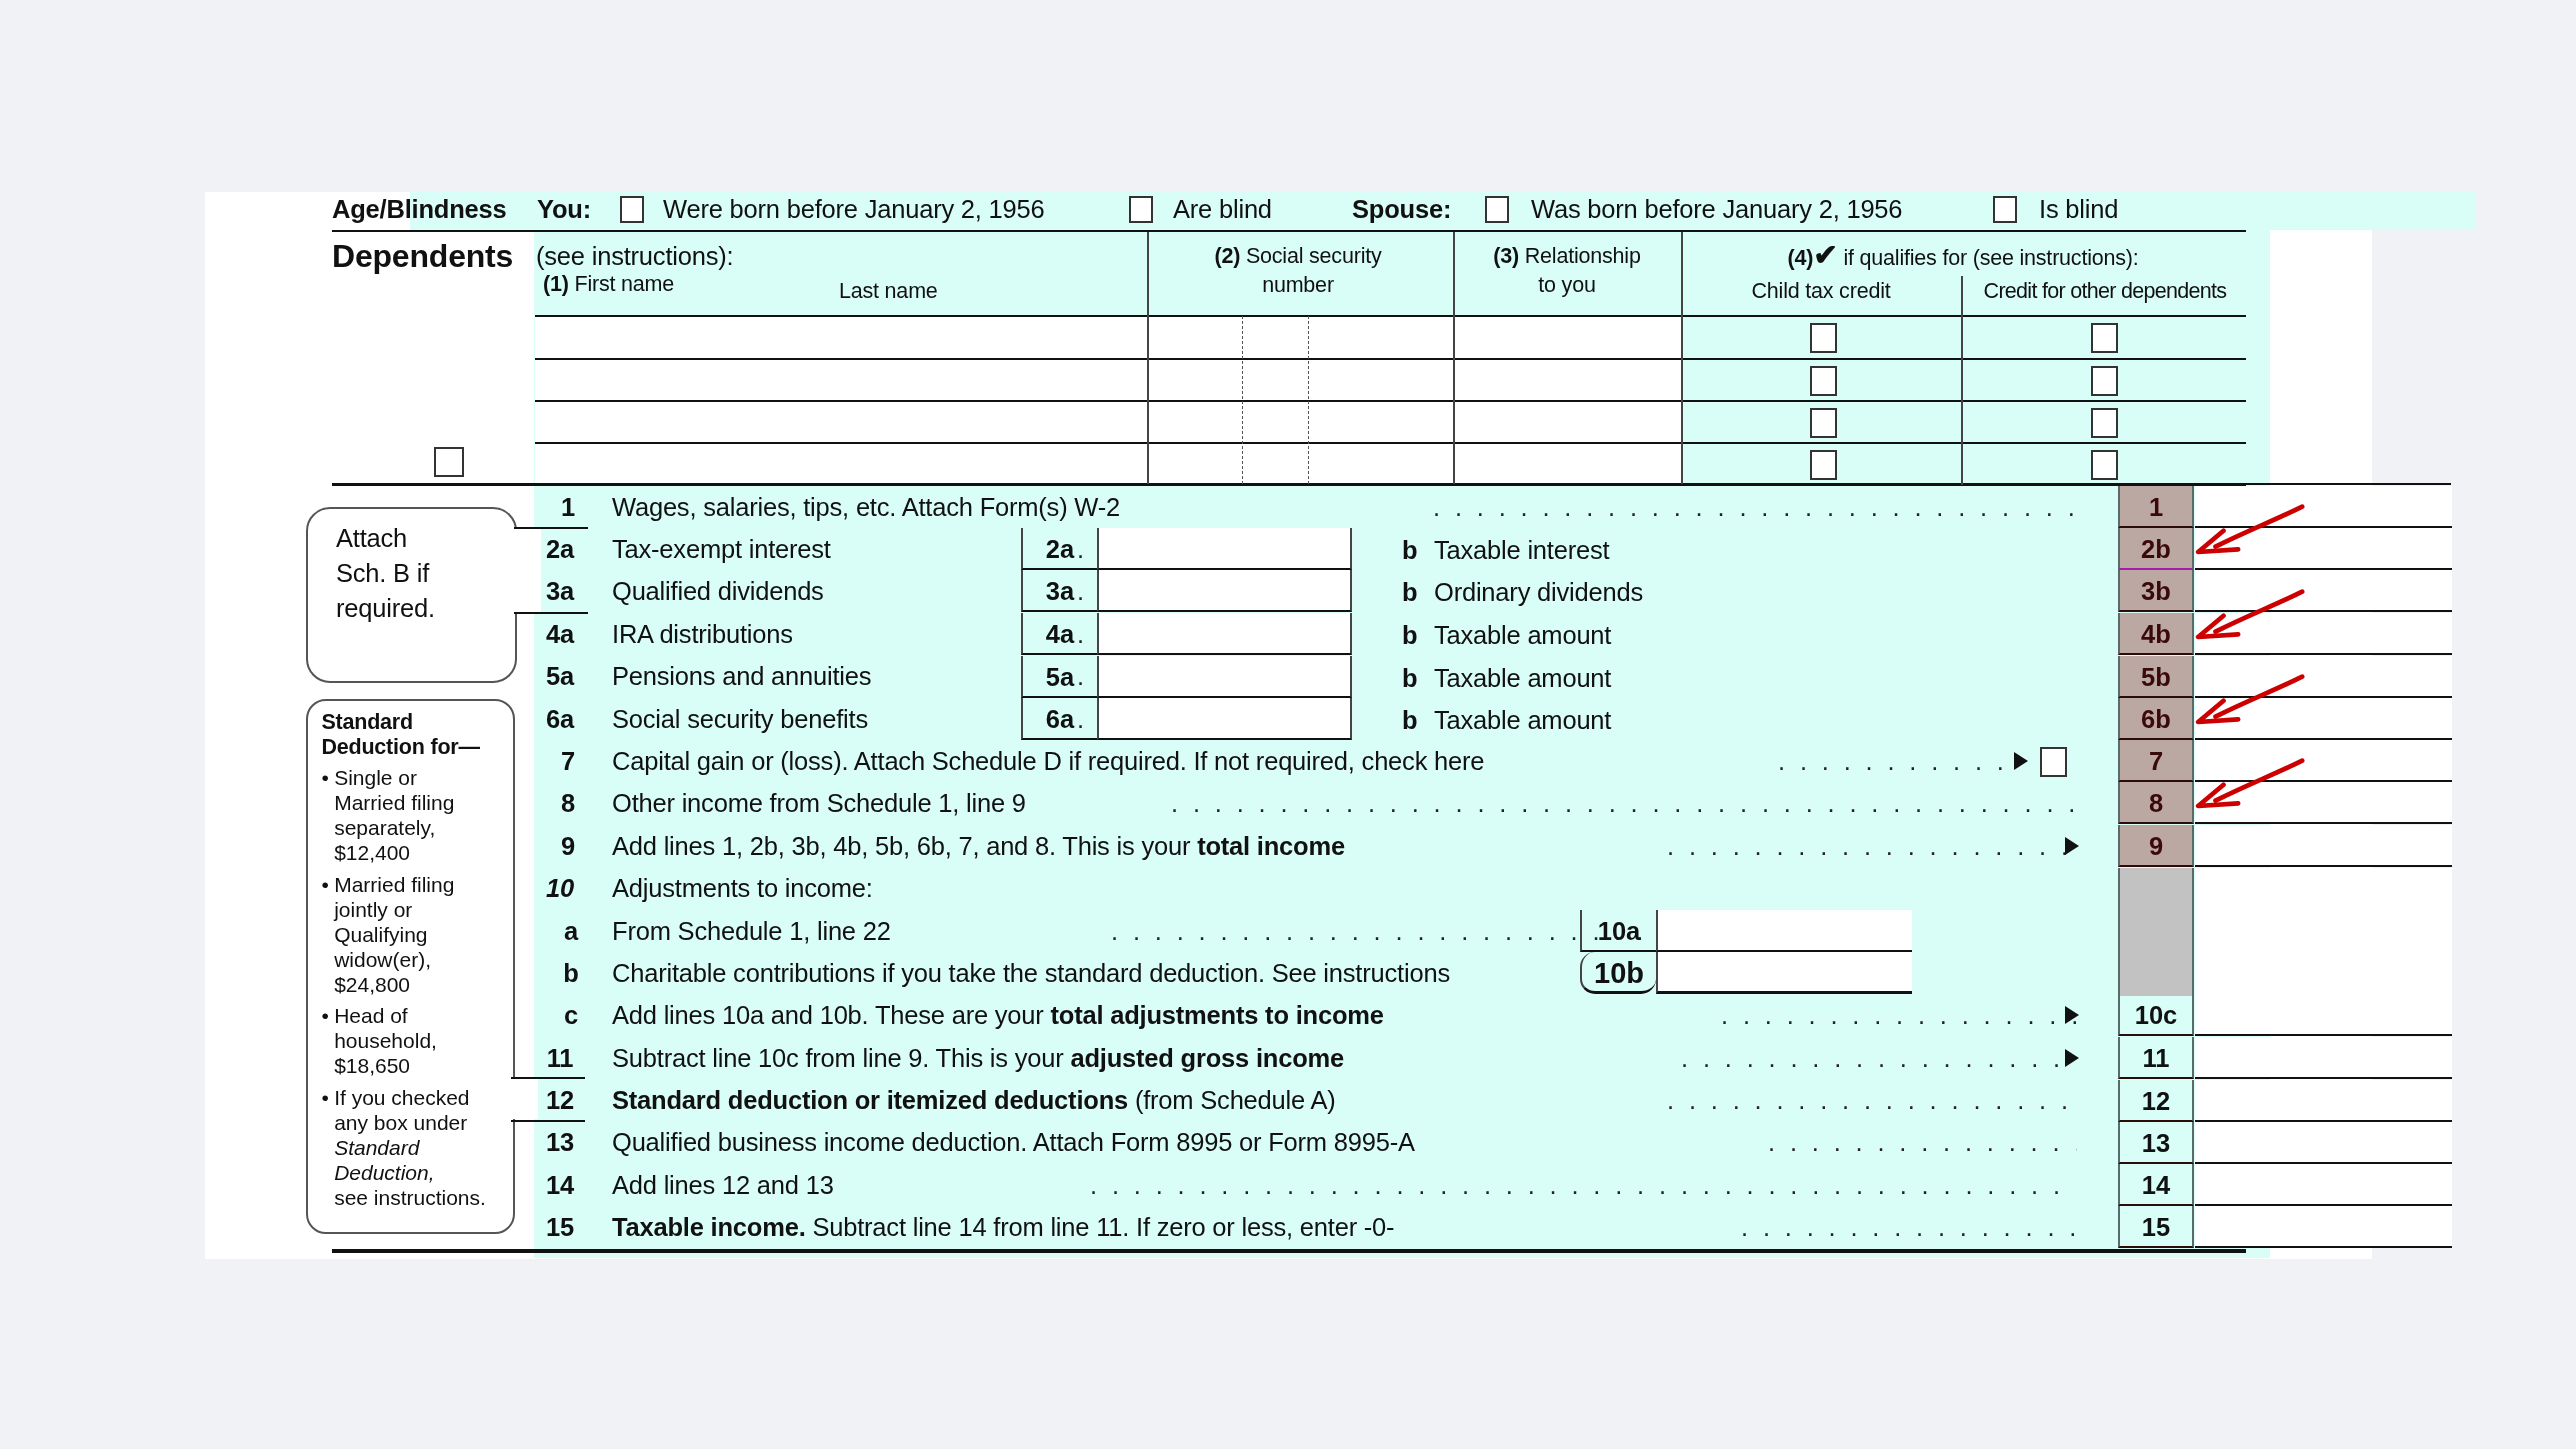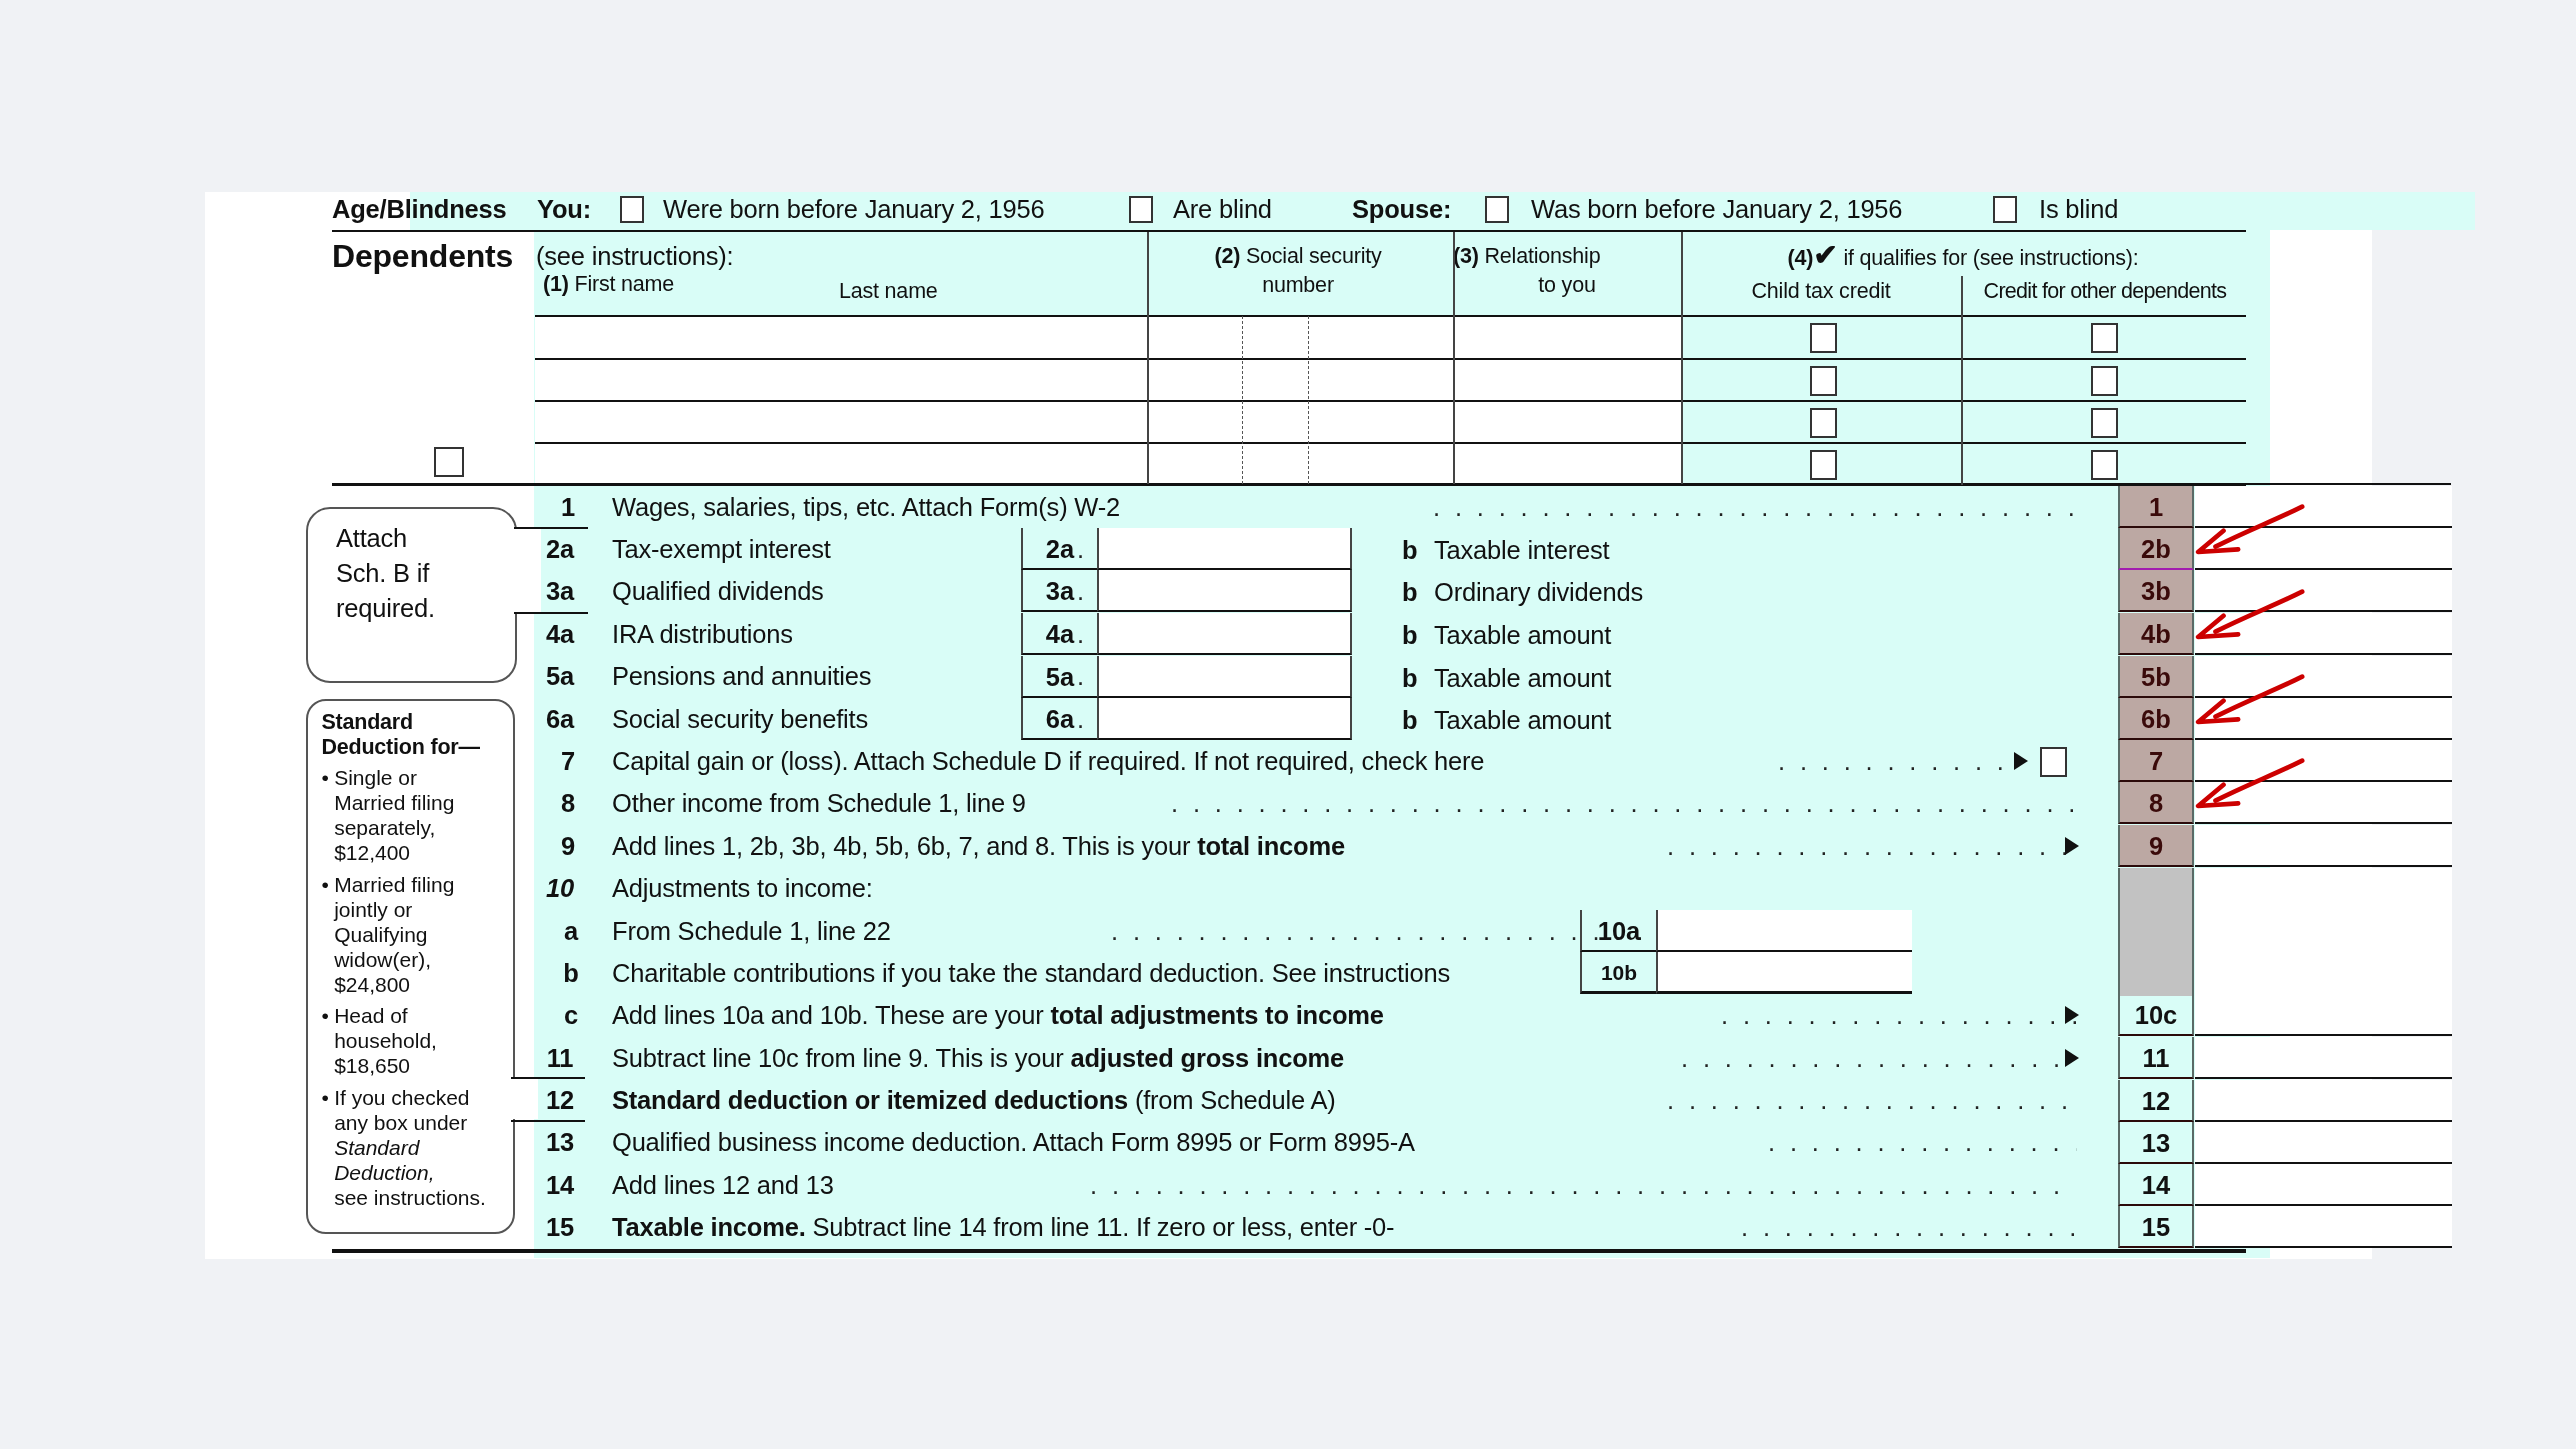--- a/index.html
+++ b/index.html
@@ -45,21 +45,21 @@
   <div class="hline" style="left:127px;top:38px;width:1914px;"></div>
 
   <div class="txt b" style="left:127px;top:46px;font-size:32px;line-height:36px;">Dependents</div>
   <div class="txt" style="left:331px;top:50px;">(see instructions):</div>
   <div class="txt small" style="left:338px;top:80px;"><b>(1)</b> <span>First name</span></div>
   <div class="txt small" style="left:634px;top:87px;">Last name</div>
 
   <div class="txt small" style="left:942px;top:52px;width:302px;text-align:center;"><b>(2)</b> <span>Social security</span></div>
   <div class="txt small" style="left:942px;top:81px;width:302px;text-align:center;">number</div>
 
-  <div class="txt small" style="left:1248px;top:52px;width:228px;"><b>(3)</b> <span>Relationship</span></div>
+  <div class="txt small" style="left:1248px;top:52px;width:228px;text-align:center;"><b>(3)</b> <span>Relationship</span></div>
   <div class="txt small" style="left:1248px;top:81px;width:228px;text-align:center;">to you</div>
 
   <div class="txt small" style="left:1476px;top:50px;width:564px;text-align:center;"><b>(4)</b><b style="font-size:29.5px;">✔</b> <span>if qualifies for (see instructions):</span></div>
   <div class="txt small" style="left:1477px;top:87px;width:278px;text-align:center;">Child tax credit</div>
   <div class="txt small" style="left:1758px;top:87px;width:284px;text-align:center;letter-spacing:-0.7px;">Credit for other dependents</div>
 
   <div class="cb" style="left:229px;top:255px;width:29.5px;height:29.5px;"></div>
 
   <div class="abs" style="left:330px;top:124px;width:1146px;height:168px;background:#fff;"></div>
   <div class="hline" style="left:330px;top:123px;width:1711px;"></div>
@@ -241,21 +241,21 @@
     <div class="abs" style="left:1990px;top:676px;width:257px;height:44px;background:#fff;"></div>
     <div class="txt b" style="left:349px;top:725px;width:34px;text-align:center;">a</div>
     <div class="txt" style="left:407px;top:725px;"><span>From Schedule 1, line 22</span></div>
     <div class="dots" style="left:906px;top:725px;width:597px;">............................................................</div>
     <div class="box-a" style="left:1375px;top:718px;width:76px;border-left:2px solid #444;border-bottom:2px solid #111;text-align:center;font-weight:bold;font-size:25.5px;line-height:42px;">10a</div>
     <div class="box-a" style="left:1451px;top:718px;width:256px;background:#fff;border-left:2px solid #444;border-bottom:2px solid #111;"></div>
     <div class="numcol gray" style="top:718px;height:44px;border-left:2.7px solid #5a6a66;border-right:2.7px solid #5a6a66;"></div>
     <div class="abs" style="left:1990px;top:718px;width:257px;height:44px;background:#fff;"></div>
     <div class="txt b" style="left:349px;top:767px;width:34px;text-align:center;">b</div>
     <div class="txt" style="left:407px;top:767px;"><span>Charitable contributions if you take the standard deduction. See instructions</span></div>
-    <div class="box-a" style="left:1375px;top:760px;width:76px;border-left:2px solid #444;border-bottom:3.4px solid #111;text-align:center;font-weight:bold;font-size:21px;line-height:42px;">10b</div>
+    <div class="box-a" style="left:1375px;top:760px;width:76px;border-left:2px solid #444;border-bottom:3.4px solid #111;text-align:center;font-weight:bold;font-size:29px;line-height:42px;border-radius:15px;">10b</div>
     <div class="box-a" style="left:1451px;top:760px;width:256px;background:#fff;border-left:2px solid #444;border-bottom:3.4px solid #111;"></div>
     <div class="numcol gray" style="top:760px;height:44px;border-left:2.7px solid #5a6a66;border-right:2.7px solid #5a6a66;"></div>
     <div class="abs" style="left:1990px;top:760px;width:257px;height:44px;background:#fff;"></div>
     <div class="txt b" style="left:349px;top:809px;width:34px;text-align:center;">c</div>
     <div class="txt" style="left:407px;top:809px;"><span>Add lines 10a and 10b. These are your </span><b>total adjustments to income</b></div>
     <div class="dots" style="left:1516px;top:809px;width:356px;">............................................................</div>
     <span class="tri abs" style="left:1860px;top:814px;"></span>
     <div class="numcol" style="top:802px;border-left:2.7px solid #5a6a66;border-right:2.7px solid #5a6a66;border-bottom:2px solid #2b0a0a;">10c</div>
     <div class="amt" style="top:802px;"></div>
     <div class="txt b" style="left:338px;top:852px;width:34px;text-align:center;">11</div>

